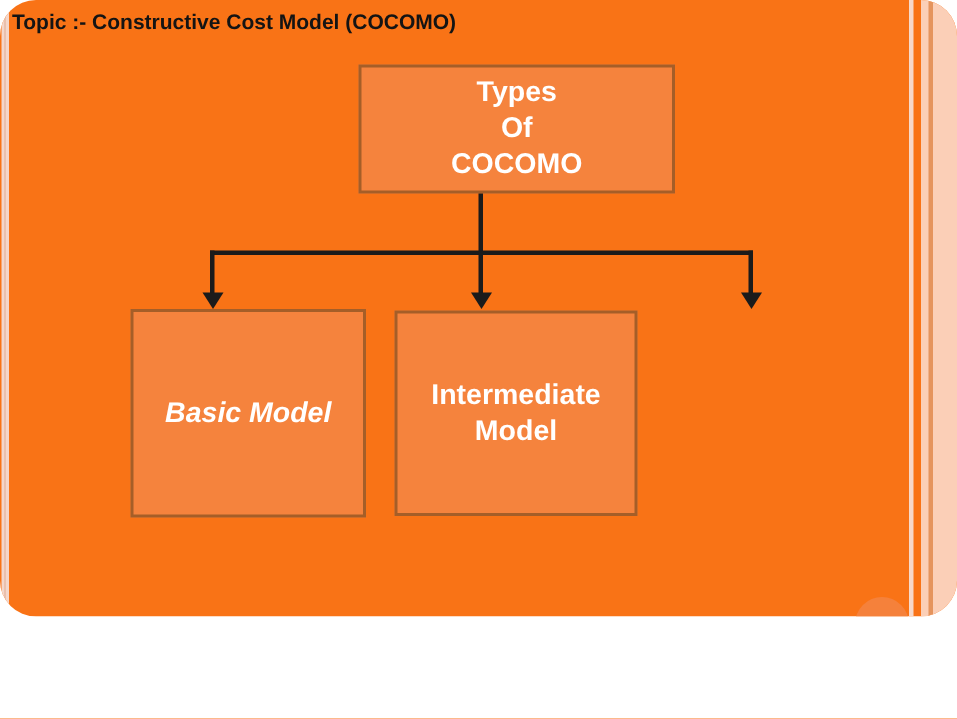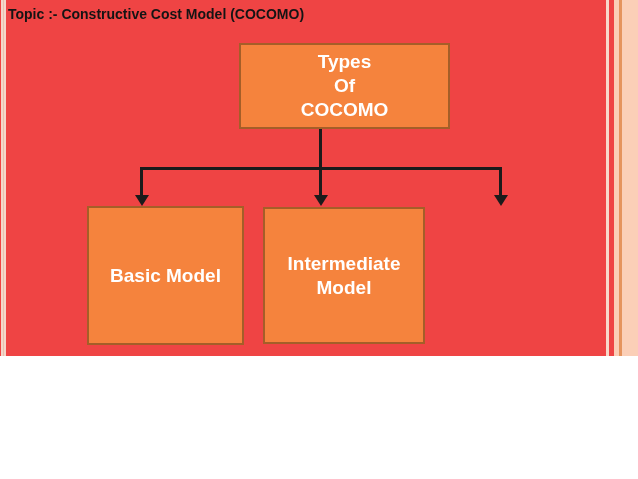--- a/index.html
+++ b/index.html
@@ -3,24 +3,25 @@
 <meta charset="utf-8">
 <style>
   html, body {
     margin: 0;
     padding: 0;
     background: #ffffff;
   }
   .slide {
     position: relative;
     width: 638px;
-    height: 356px;
-    background: #ef4444;
+    height: 411px;
+    background: #f97316;
     overflow: hidden;
     font-family: "Liberation Sans", sans-serif;
+    border-radius: 24px;
   }
 
   
   .left-accent {
     position: absolute;
     left: 1px; top: 0;
     width: 5px; height: 100%;
     background: linear-gradient(to right,
       #F4D7CB 0 38%,
       #EAC0AD 38% 62%,
@@ -73,21 +74,21 @@
     font-weight: bold;
     line-height: 24px;
     display: flex;
     flex-direction: column;
     align-items: center;
     justify-content: center;
     text-align: center;
     margin-left: 24px;
   }
   .box-root        { left: 215px; top:  43px; width: 211px; height:  86px; }
-  .box-basic       { left:  63px; top: 206px; width: 157px; height: 139px; }
+  .box-basic       { left:  63px; top: 206px; width: 157px; height: 139px; font-style: italic; }
   .box-intermediate{ left: 239px; top: 207px; width: 162px; height: 137px; }
   .box-detailed    { left: 422px; top: 207px; width: 159px; height: 138px; }
 
   
   .line {
     position: absolute;
     background: var(--connector, #1B1B1B);
   }
   .stem-mid   { left: 319px; top: 129px; width:   3px; height: 67px; }
   .h-line     { left: 140px; top: 167px; width: 362px; height:  3px; }

